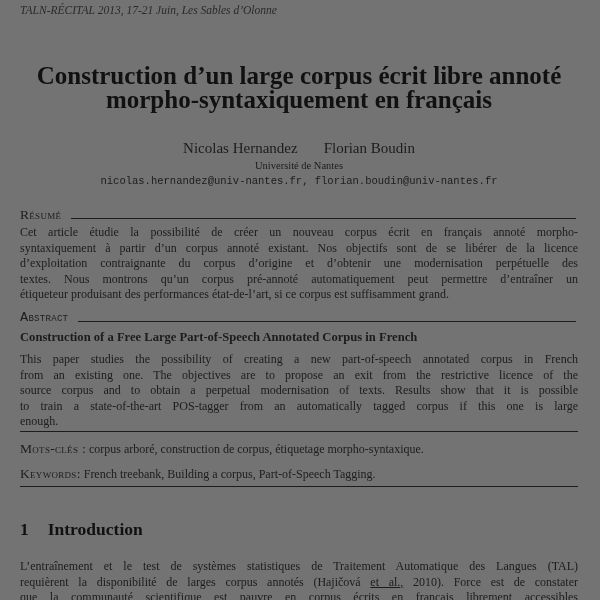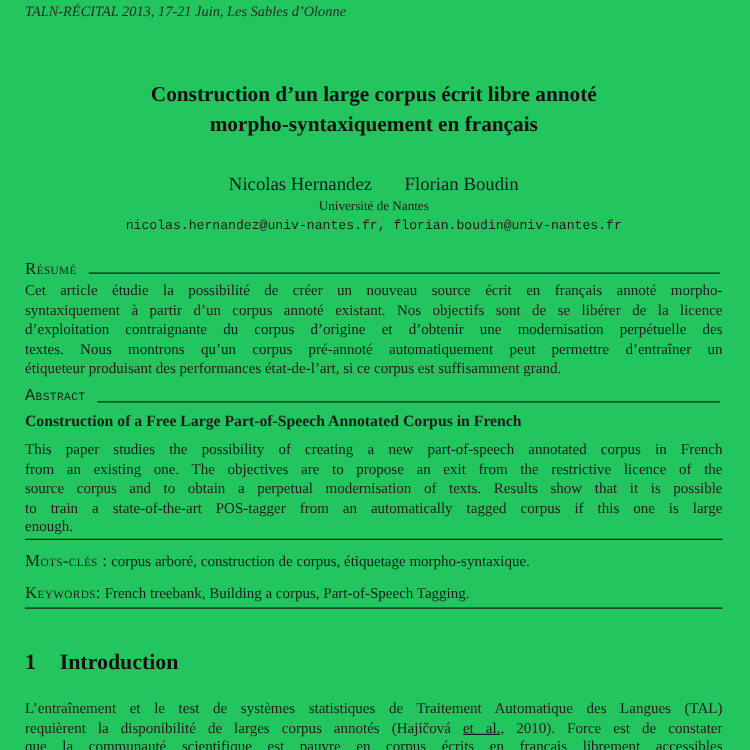--- a/index.html
+++ b/index.html
@@ -1,41 +1,41 @@
 <!DOCTYPE html>
 <html><head>
 <meta charset="utf-8">
 <style>
   html, body { margin: 0; padding: 0; }
   body { background: #fff; }
   .page {
     position: relative;
     width: 600px;
     height: 600px;
-    background: #22c55e;
+    background: #737373;
     color: #1c1c1c;
     overflow: hidden;
     font-family: "Liberation Serif", serif;
     box-sizing: border-box;
   }
   .content { padding: 0 22px 0 20px; }
 
   .running-header {
     margin: 3px 0 0 0;
     font-style: italic;
     font-size: 11.5px;
     line-height: 14px;
     color: #2a2a2a;
   }
 
   .paper-title {
     margin-top: 47px;
     text-align: center;
     font-weight: bold;
-    font-size: 17px;
+    font-size: 25px;
     line-height: 24px;
     color: #111;
   }
 
   .authors-line {
     margin-top: 28px;
     text-align: center;
     font-size: 15px;
     line-height: 17px;
   }
@@ -145,21 +145,21 @@
     <div class="affiliation">Université de Nantes</div>
 
     <div class="emails">nicolas.hernandez@univ-nantes.fr, florian.boudin@univ-nantes.fr</div>
 
     <div class="label-row mt-resume-row">
       <span>Résumé</span>
       <span class="rule-fill"></span>
     </div>
 
     <div class="para mt-resume-para">
-      <div class="pline">Cet article étudie la possibilité de créer un nouveau source écrit en français annoté morpho-</div>
+      <div class="pline">Cet article étudie la possibilité de créer un nouveau corpus écrit en français annoté morpho-</div>
       <div class="pline">syntaxiquement à partir d’un corpus annoté existant. Nos objectifs sont de se libérer de la licence</div>
       <div class="pline">d’exploitation contraignante du corpus d’origine et d’obtenir une modernisation perpétuelle des</div>
       <div class="pline">textes. Nous montrons qu’un corpus pré-annoté automatiquement peut permettre d’entraîner un</div>
       <div class="pline last">étiqueteur produisant des performances état-de-l’art, si ce corpus est suffisamment grand.</div>
     </div>
 
     <div class="label-row mt-abs-row">
       <span>Abstract</span>
       <span class="rule-fill"></span>
     </div>

